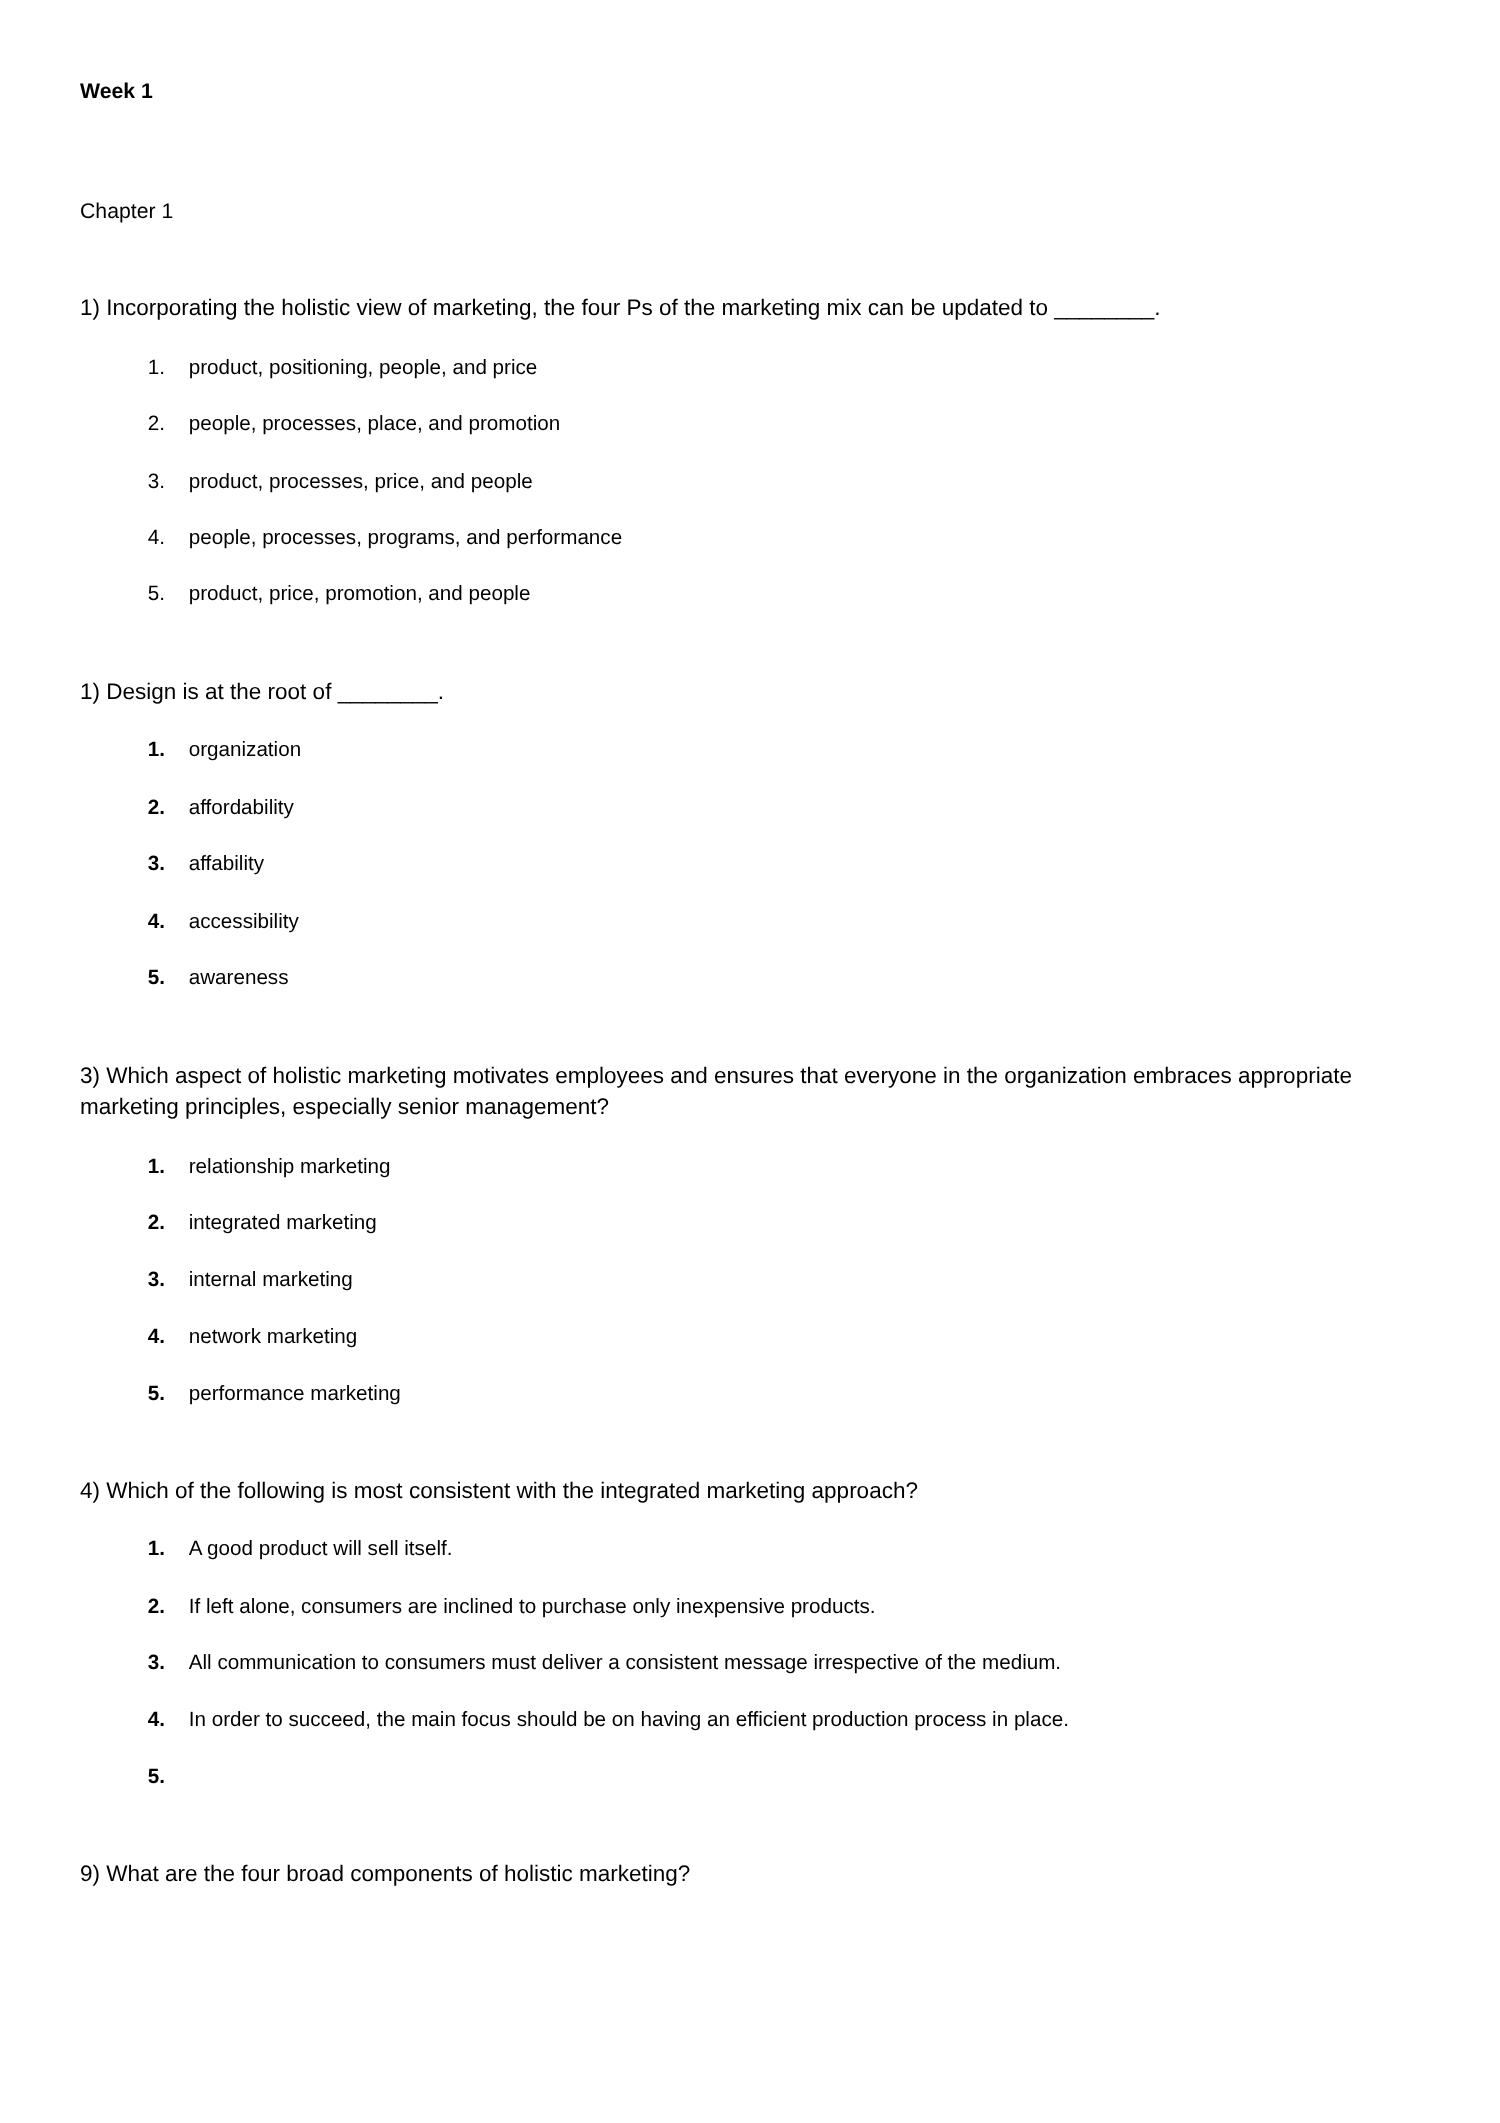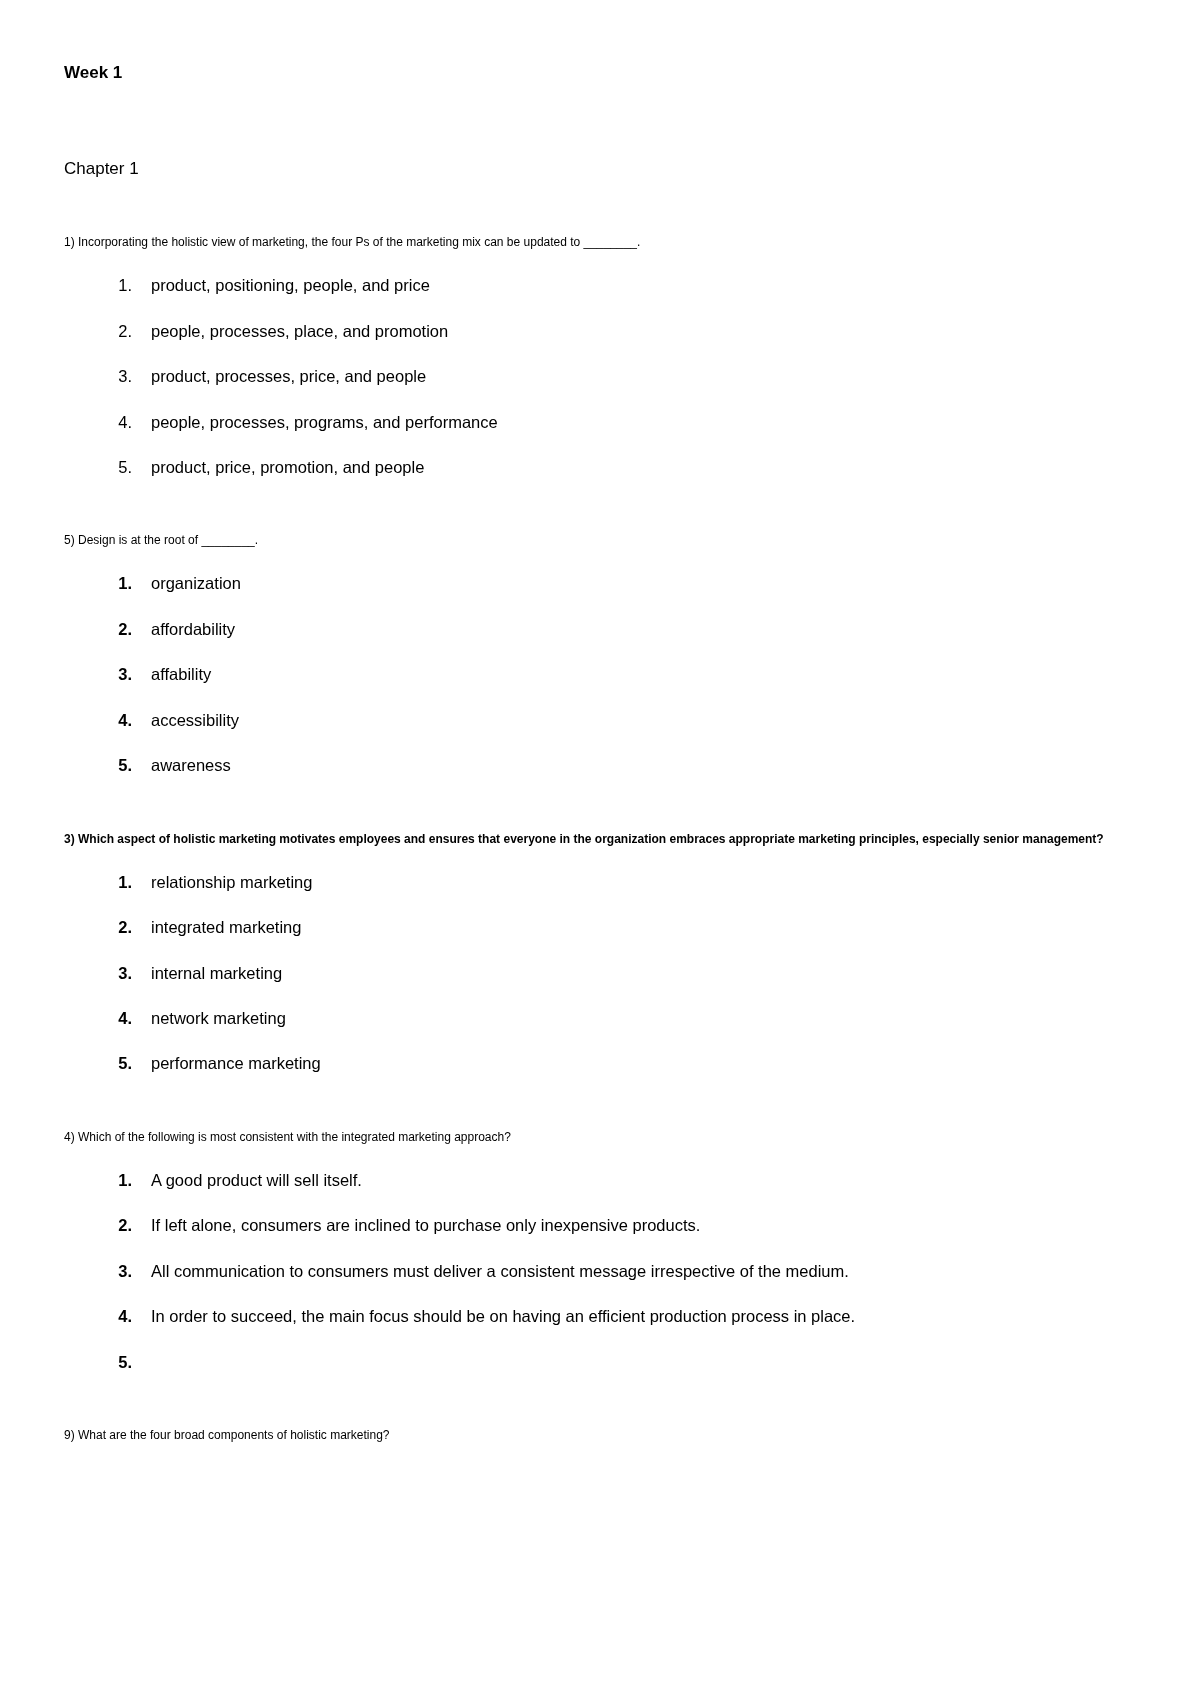--- a/index.html
+++ b/index.html
@@ -29,27 +29,27 @@
   .chapter-heading {
     font-size: 17px;
     font-weight: normal;
     line-height: 1.3;
     margin: 74px 0 0 0;
   }
   .question-block {
     margin-top: 54px;
   }
   .question-text {
-    font-size: 12px;
+    font-size: 18px;
     line-height: 1.42;
     margin: 0;
     max-width: 1080px;
   }
   .question-text.bold-q {
-    font-weight: bold;
+    font-weight: normal;
   }
   .options {
     list-style: none;
     margin: 0;
     padding: 0;
   }
   .option {
     display: flex;
     align-items: flex-start;
     font-size: 16.5px;
@@ -103,21 +103,21 @@
         <span class="opt-text">people, processes, programs, and performance</span>
       </li>
       <li class="option">
         <span class="num plain">5.</span>
         <span class="opt-text">product, price, promotion, and people</span>
       </li>
     </ul>
   </div>
 
   <div class="question-block">
-    <p class="question-text">5) Design is at the root of ________.</p>
+    <p class="question-text">1) Design is at the root of ________.</p>
     <ul class="options">
       <li class="option first-option">
         <span class="num">1.</span>
         <span class="opt-text">organization</span>
       </li>
       <li class="option">
         <span class="num">2.</span>
         <span class="opt-text">affordability</span>
       </li>
       <li class="option">

